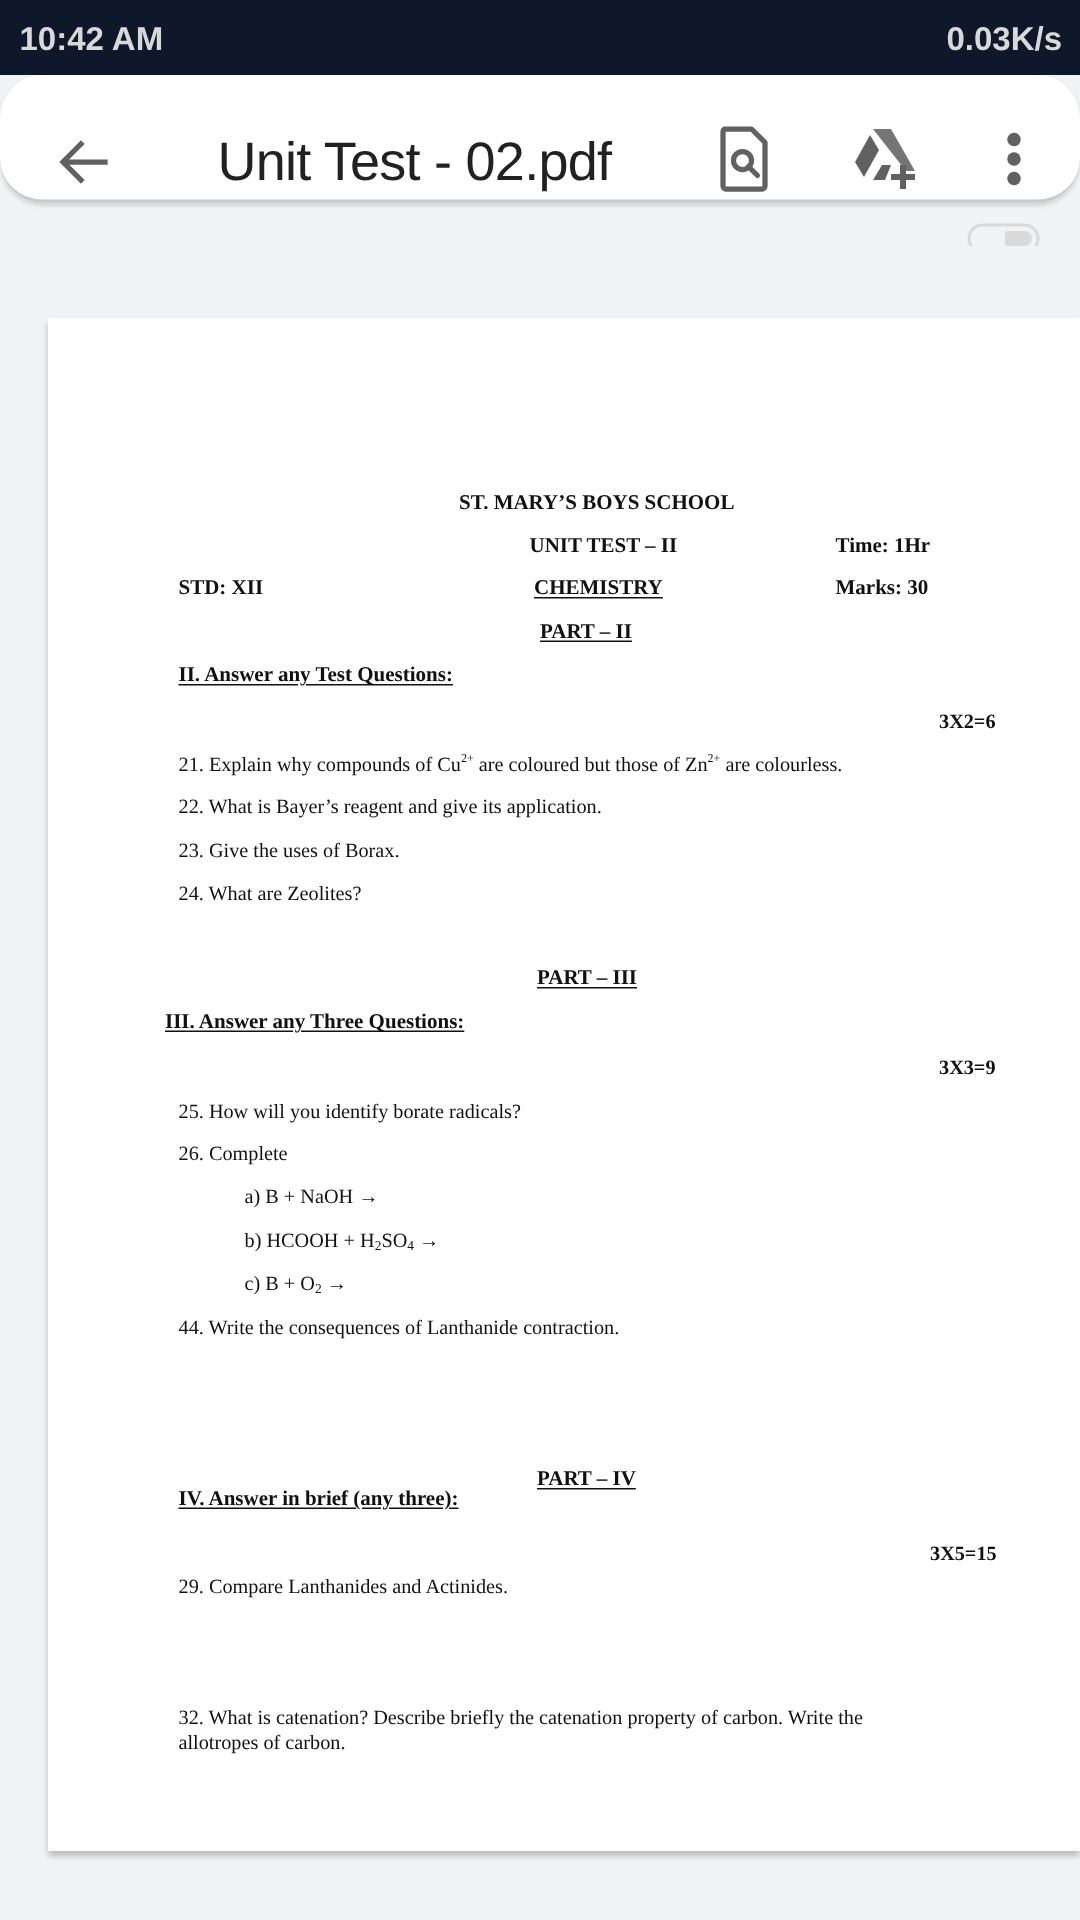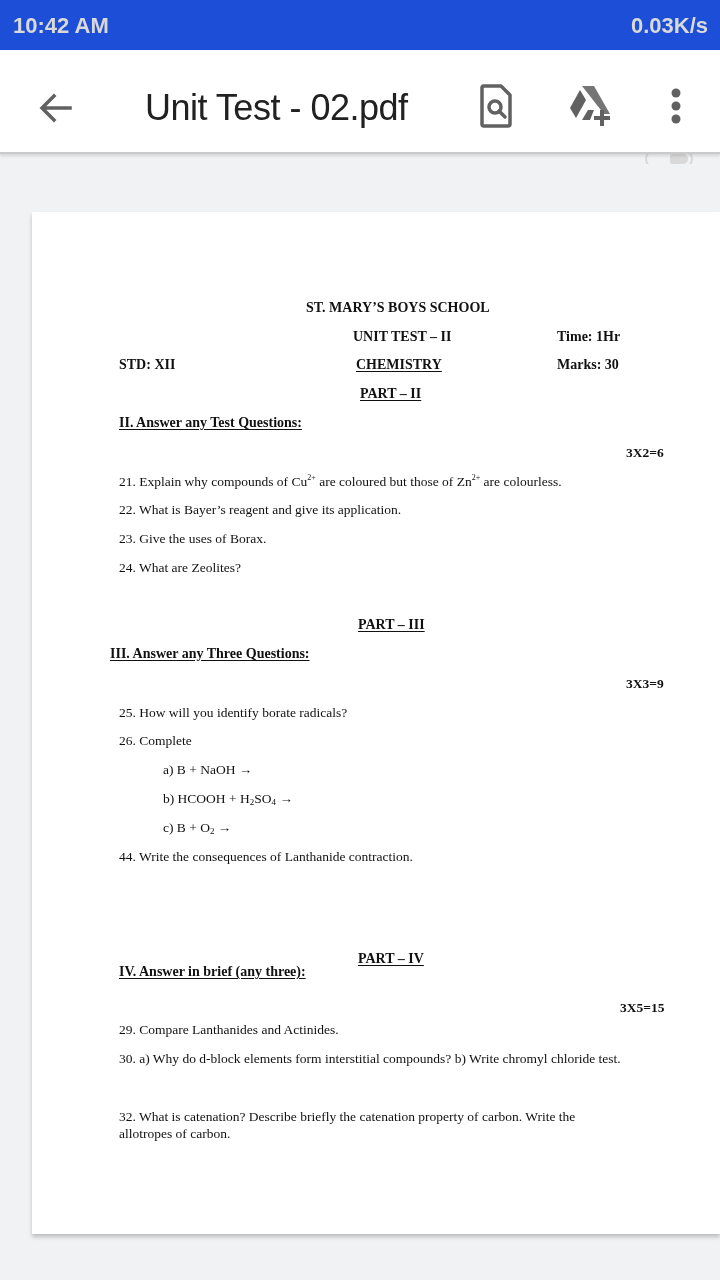--- a/index.html
+++ b/index.html
@@ -1,37 +1,37 @@
 <!DOCTYPE html>
 <html><head>
   <meta charset="utf-8">
   <style>
     * { box-sizing: border-box; margin: 0; padding: 0; }
     html, body { width: 720px; height: 1280px; overflow: hidden; background: #f1f2f4; }
     body { position: relative; font-family: "Liberation Sans", sans-serif; }
 
     
-    .status-bar { position: absolute; left: 0; top: 0; width: 720px; height: 50px; background: #1d4ed8; color: #d9d9d9; font-family: "Liberation Sans", sans-serif; font-weight: bold; font-size: 22px; }
+    .status-bar { position: absolute; left: 0; top: 0; width: 720px; height: 50px; background: #0f172a; color: #d9d9d9; font-family: "Liberation Sans", sans-serif; font-weight: bold; font-size: 22px; }
     .status-bar .time { position: absolute; left: 13px; top: 13px; }
     .status-bar .right { position: absolute; right: 12px; top: 13px; display: flex; align-items: center; gap: 10px; flex-direction: column; }
     .status-bar svg { display: block; }
     .battery { width: 48px; height: 20px; border: 2px solid #d9d9d9; border-radius: 10px; position: relative; }
     .battery .fill { position: absolute; right: 3px; top: 3px; width: 18px; height: 10px; background: #d9d9d9; border-radius: 2px 5px 5px 2px; }
 
     
-    .app-bar { position: absolute; left: 0; top: 50px; width: 720px; height: 104px; background: #fff; border-bottom: 2px solid #c9cacc; box-shadow: 0 2px 3px rgba(0,0,0,0.12); }
+    .app-bar { position: absolute; left: 0; top: 50px; width: 720px; height: 85px; background: #fff; border-bottom: 2px solid #c9cacc; box-shadow: 0 2px 3px rgba(0,0,0,0.12); border-radius: 29px; }
     .app-bar .back { position: absolute; left: 36px; top: 38px; width: 40px; height: 40px; }
     .app-bar .title { position: absolute; left: 145px; top: 37px; font-size: 36px; color: #212121; font-family: "Liberation Sans", sans-serif; letter-spacing: -0.5px; }
     .app-bar .icon-btn { position: absolute; top: 30px; width: 48px; height: 56px; display: flex; align-items: center; justify-content: center; }
 
     
     .viewer { position: absolute; left: 0; top: 164px; width: 720px; height: 1116px; background: #f1f2f4; }
     .page { position: absolute; left: 32px; top: 212px; width: 688px; height: 1022px; background: #fff; box-shadow: 0 3px 4px rgba(0,0,0,0.22); font-family: "Liberation Serif", serif; color: #111; }
 
-    .page .t { position: absolute; white-space: nowrap; }
+    .page .t { position: absolute; white-space: nowrap; margin-top: 28px; }
     .b { font-weight: bold; }
     .u { text-decoration: underline; text-underline-offset: 2px; }
     .fs14 { font-size: 14px; }
     .fs13 { font-size: 13.5px; }
     sup { font-size: 8px; vertical-align: 6px; }
     sub { font-size: 9px; vertical-align: -2px; }
   </style>
 </head>
 <body>
 
@@ -131,16 +131,15 @@
   <div class="t fs13" style="left:87px; top:521px;">26. Complete</div>
   <div class="t fs13" style="left:131px; top:550px;">a) B + NaOH →</div>
   <div class="t fs13" style="left:131px; top:579px;"><span>b) HCOOH + H</span><sub>2</sub><span>SO</span><sub>4</sub><span> →</span></div>
   <div class="t fs13" style="left:131px; top:608px;"><span>c) B + O</span><sub>2</sub><span> →</span></div>
   <div class="t fs13" style="left:87px; top:637px;">44. Write the consequences of Lanthanide contraction.</div>
 
   <div class="t b fs14 u" style="left:326px; top:739px;">PART – IV</div>
   <div class="t b fs14 u" style="left:87px; top:752px;">IV. Answer in brief (any three):</div>
   <div class="t b fs13" style="left:588px; top:788px;">3X5=15</div>
   <div class="t fs13" style="left:87px; top:810px;">29. Compare Lanthanides and Actinides.</div>
-  <div class="t fs13" style="left:87px; top:839px;">30. a) Why do d-block elements form interstitial compounds?  b) Write chromyl chloride test.</div>
   <div class="t fs13" style="left:87px; top:897px;">32. What is catenation? Describe briefly the catenation property of carbon. Write the</div>
   <div class="t fs13" style="left:87px; top:914px;">allotropes of carbon.</div>
 </div>
 
 </body></html>

